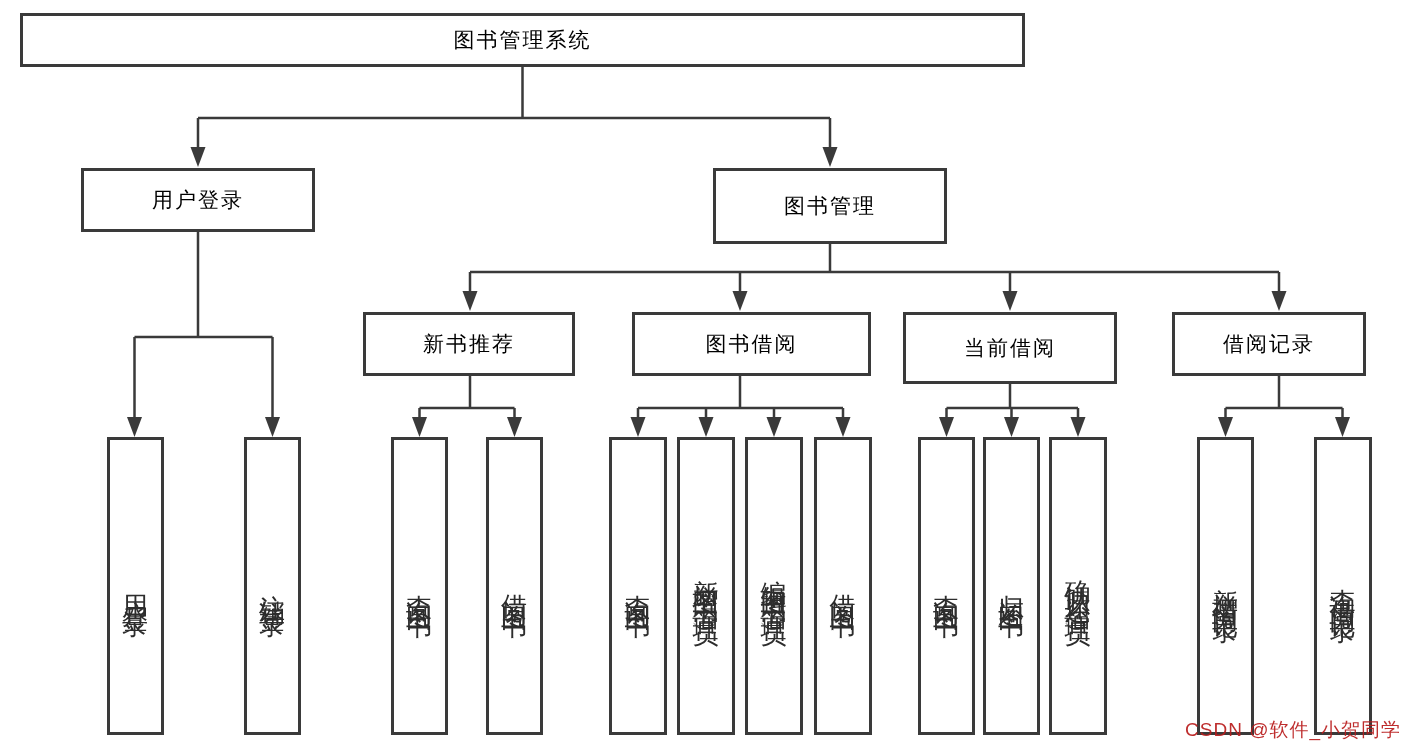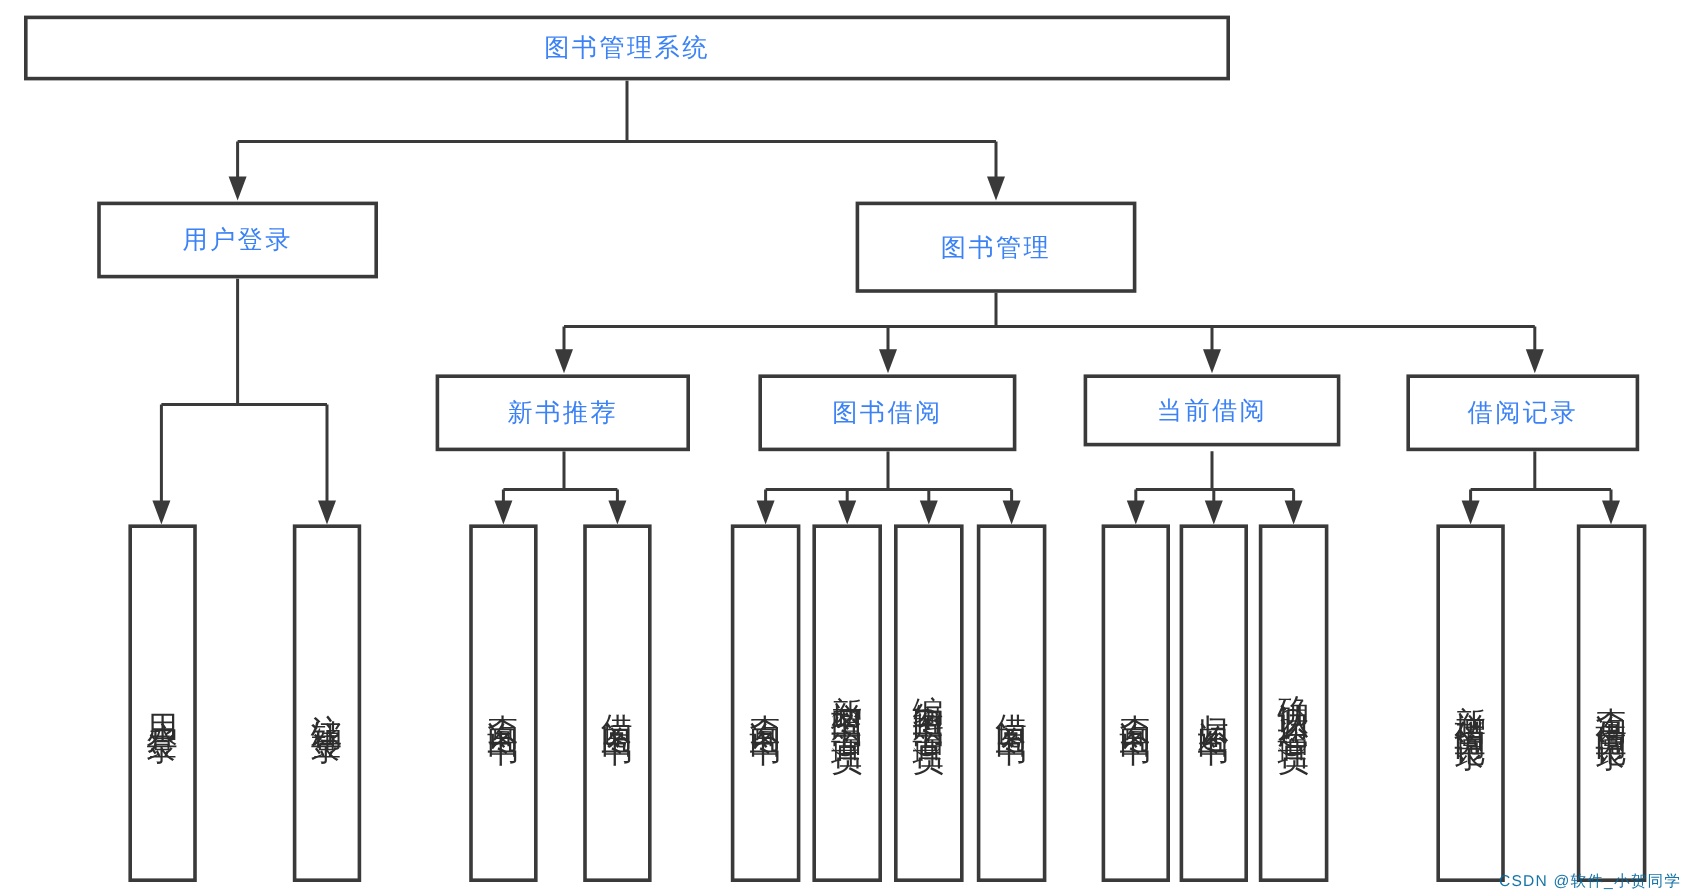--- a/index.html
+++ b/index.html
@@ -3,25 +3,25 @@
 <meta charset="utf-8">
 <style>
   html,body{margin:0;padding:0;background:#ffffff;}
   body{width:1405px;height:747px;overflow:hidden;font-family:"Liberation Sans","DejaVu Sans",sans-serif;}
   .canvas{position:relative;width:1405px;height:747px;background:#ffffff;}
   .wires{position:absolute;left:0;top:0;z-index:0;}
   .ln{fill:none;stroke:#3a3a3a;stroke-width:2.5;}
   .tri{fill:#3a3a3a;stroke:none;}
   .box{position:absolute;box-sizing:border-box;border:3px solid #3a3a3a;background:#ffffff;
        display:flex;align-items:center;justify-content:center;z-index:1;}
-  .hlabel{font-size:21px;color:#3b82f6;letter-spacing:2px;white-space:nowrap;}
+  .hlabel{font-size:21px;color:#000000;letter-spacing:2px;white-space:nowrap;}
   .vlabel{writing-mode:vertical-rl;text-orientation:upright;font-size:26px;letter-spacing:6px;
           line-height:1;color:#2d2d2d;}
-  .watermark{position:absolute;right:4px;bottom:4px;z-index:5;font-size:13px;letter-spacing:1px;
-             color:#0369a1;opacity:0.92;white-space:nowrap;}
+  .watermark{position:absolute;right:4px;bottom:4px;z-index:5;font-size:19px;letter-spacing:1px;
+             color:#b91c1c;opacity:0.92;white-space:nowrap;}
 </style>
 </head>
 <body>
 
 <div class="canvas">
 
   <svg class="wires" width="1405" height="747" viewBox="0 0 1405 747" aria-hidden="true">
     <path class="ln" d="
       M522.5 67 V118 M198 118 H830 M198 118 V149 M830 118 V149
       M198 232 V337 M134.5 337 H272.5 M134.5 337 V420 M272.5 337 V420
@@ -50,24 +50,24 @@
   <div class="box" style="left:81px;top:168px;width:234px;height:64px">
     <span class="hlabel">用户登录</span>
   </div>
   <div class="box" style="left:713px;top:168px;width:234px;height:76px">
     <span class="hlabel">图书管理</span>
   </div>
 
   <div class="box" style="left:363px;top:312px;width:212px;height:64px">
     <span class="hlabel">新书推荐</span>
   </div>
-  <div class="box" style="left:632px;top:312px;width:215px;height:64px">
+  <div class="box" style="left:632px;top:312px;width:239px;height:64px">
     <span class="hlabel">图书借阅</span>
   </div>
-  <div class="box" style="left:903px;top:312px;width:214px;height:60px">
+  <div class="box" style="left:903px;top:312px;width:214px;height:72px">
     <span class="hlabel">当前借阅</span>
   </div>
   <div class="box" style="left:1172px;top:312px;width:194px;height:64px">
     <span class="hlabel">借阅记录</span>
   </div>
 
   <div class="box" style="left:107px;top:437px;width:57px;height:298px">
     <span class="vlabel">用户登录</span>
   </div>
   <div class="box" style="left:244px;top:437px;width:57px;height:298px">

